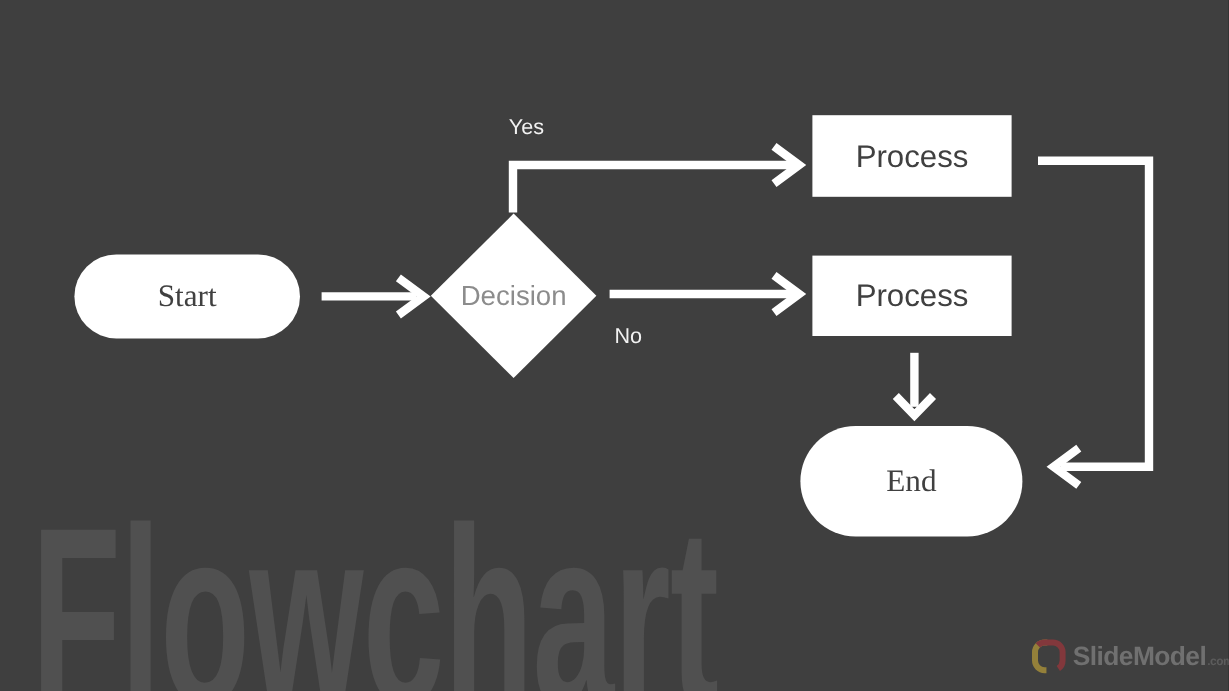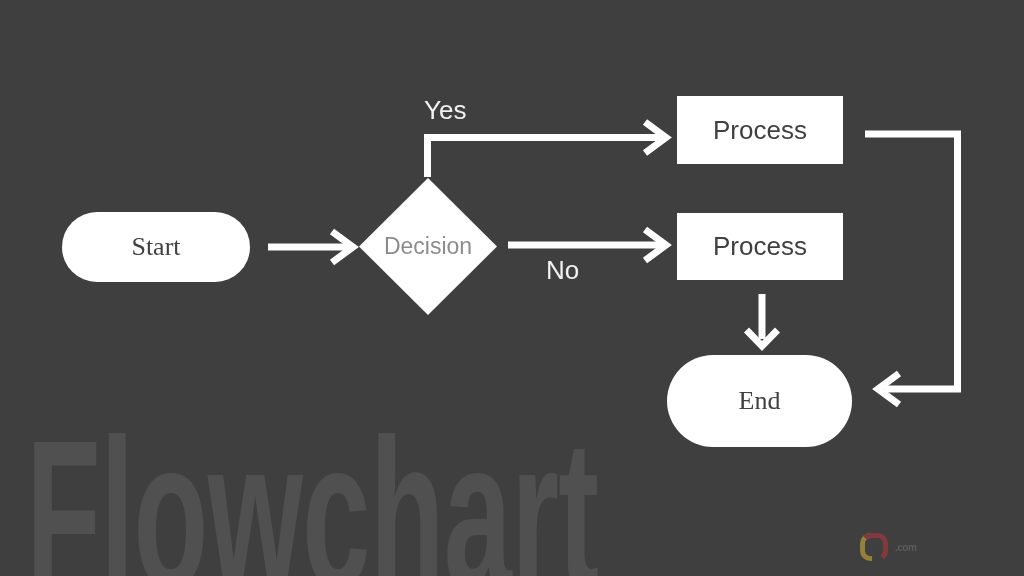--- a/index.html
+++ b/index.html
@@ -67,26 +67,26 @@
     stroke: #ffffff;
     stroke-width: 7;
     stroke-linecap: butt;
     stroke-linejoin: miter;
   }
 
   
   .edge-label {
     position: absolute;
     color: #f2f2f2;
-    font-size: 26px;
+    font-size: 18px;
     line-height: 1;
     user-select: none;
   }
   #label-yes { left: 424px; top: 97px; }
-  #label-no  { left: 512px; top: 257px; margin-left: 34px; }
+  #label-no  { left: 512px; top: 271px; }
 
   
   .brand {
     position: absolute;
     left: 858px; top: 531px;
     display: flex;
     align-items: center;
     gap: 4px;
   }
   .brand-text {
@@ -154,17 +154,18 @@
   <div id="label-yes" class="edge-label">Yes</div>
 
   <div id="label-no" class="edge-label">No</div>
 
   <div class="brand">
     <svg width="32" height="32" viewBox="0 0 32 32">
       <rect x="4.5" y="4.5" width="23" height="23" rx="8" fill="none" stroke="#94803a" stroke-width="5" pathLength="100" stroke-dasharray="46 54" stroke-dashoffset="-57"></rect>
       <rect x="4.5" y="4.5" width="23" height="23" rx="8" fill="none" stroke="#82383c" stroke-width="5" pathLength="100" stroke-dasharray="52 48" stroke-dashoffset="8"></rect>
     </svg>
     <div class="brand-text">
+      <span>SlideModel</span>
       <span class="brand-suffix">.com</span>
     </div>
   </div>
 
 </div>
 
 </body></html>

